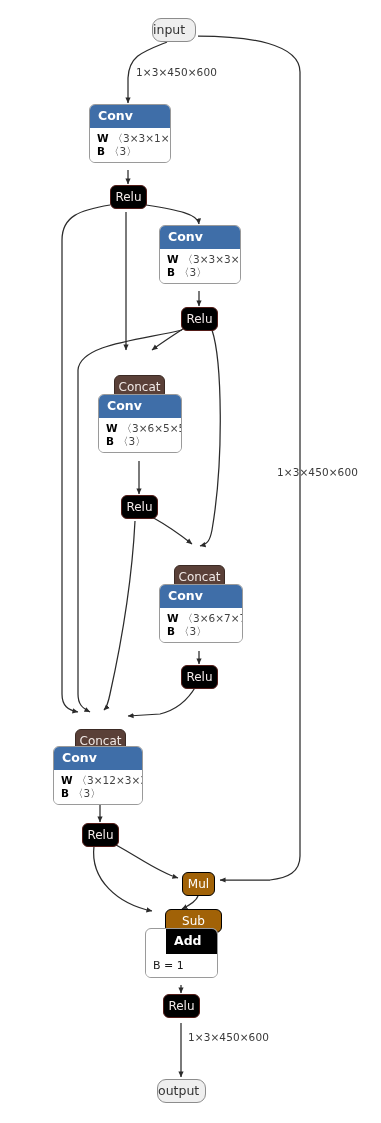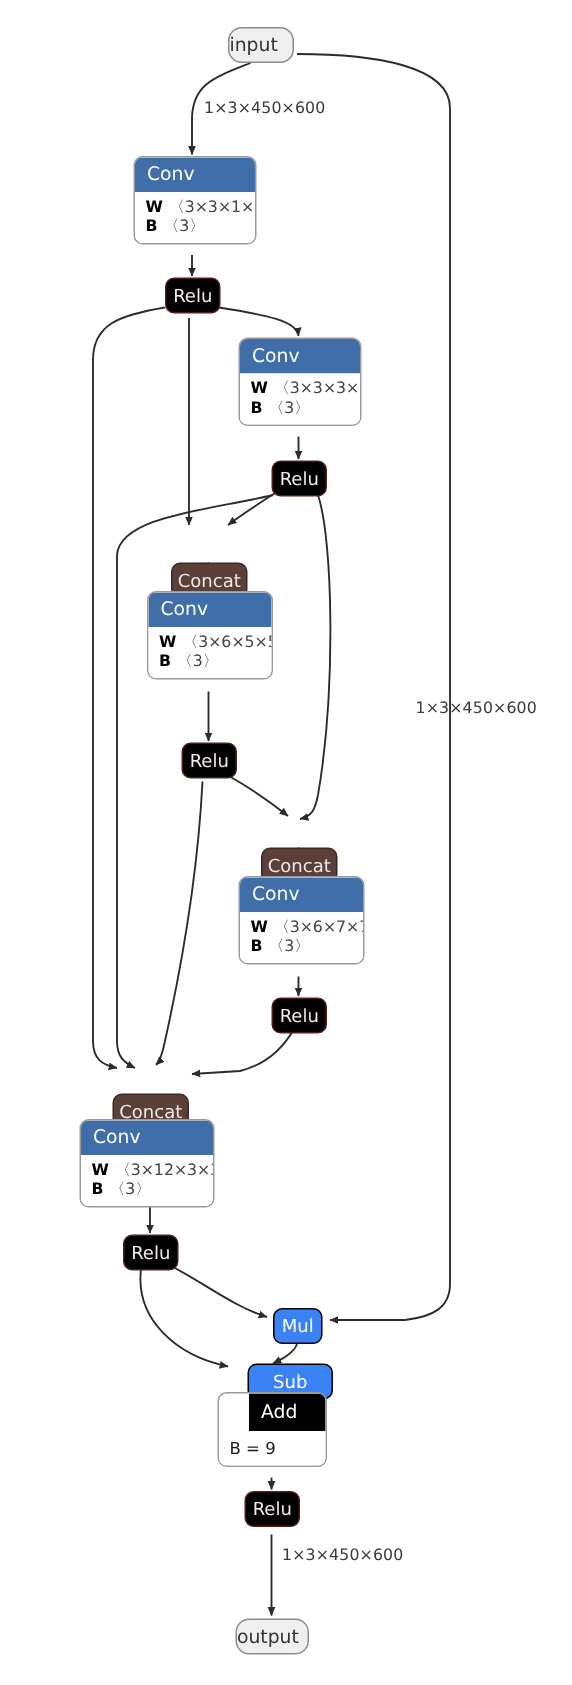--- a/index.html
+++ b/index.html
@@ -57,21 +57,21 @@
     color:#f0e8e5;
     font-size:12px;
     text-align:center;
     line-height:22px;
     height:24px;
     margin-top:24px;
   }
 
   
   .op{
-    background:#3b82f6;
+    background:#a16207;
     border:1px solid #000000;
     border-radius:6px;
     color:#ffffff;
     font-size:12px;
     text-align:center;
     line-height:22px;
     height:24px;
   }
 
   
@@ -80,20 +80,21 @@
     border:1px solid #9a9a9a;
     border-radius:6px;
     overflow:hidden;
   }
   .card-head{
     background:#3f6ea8;
     color:#ffffff;
     font-size:12.5px;
     padding:3px 8px 4px 8px;
     line-height:16px;
+    font-weight:bold;
   }
   .card-body{
     padding:4px 7px 4px 7px;
     background:#ffffff;
   }
   .attr{
     font-size:10.5px;
     line-height:13px;
     color:#1a1a1a;
     white-space:nowrap;
@@ -298,21 +299,21 @@
   </div>
 
   <div class="node op" style="left:165px;top:909px;width:57px;">
     <span>Sub</span>
   </div>
 
   <div class="node card blackhead" style="left:145px;top:928px;width:73px;">
     <div class="card-head">Add</div>
     <div class="card-body">
       <div class="attr">
-        <span>B = 9</span>
+        <span>B = 1</span>
       </div>
     </div>
   </div>
 
   <div class="node act" style="left:163px;top:994px;width:37px;">
     <span>Relu</span>
   </div>
 
   <div class="node io" style="left:157px;top:1079px;width:49px;">
     <span>output</span>

